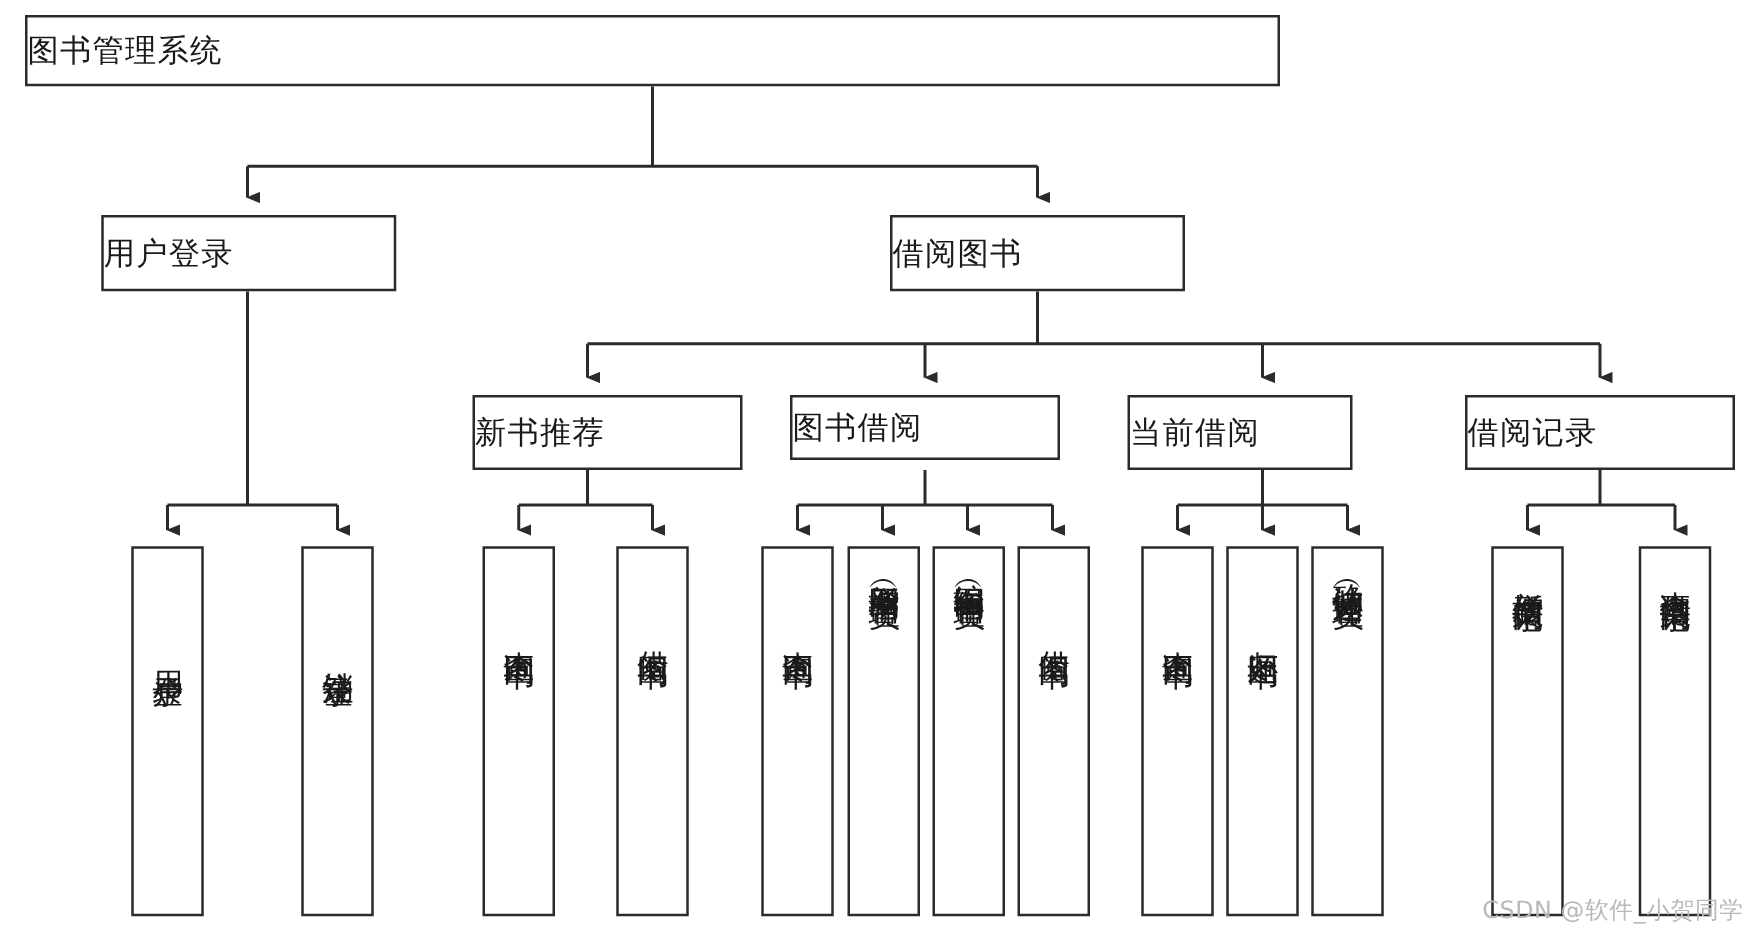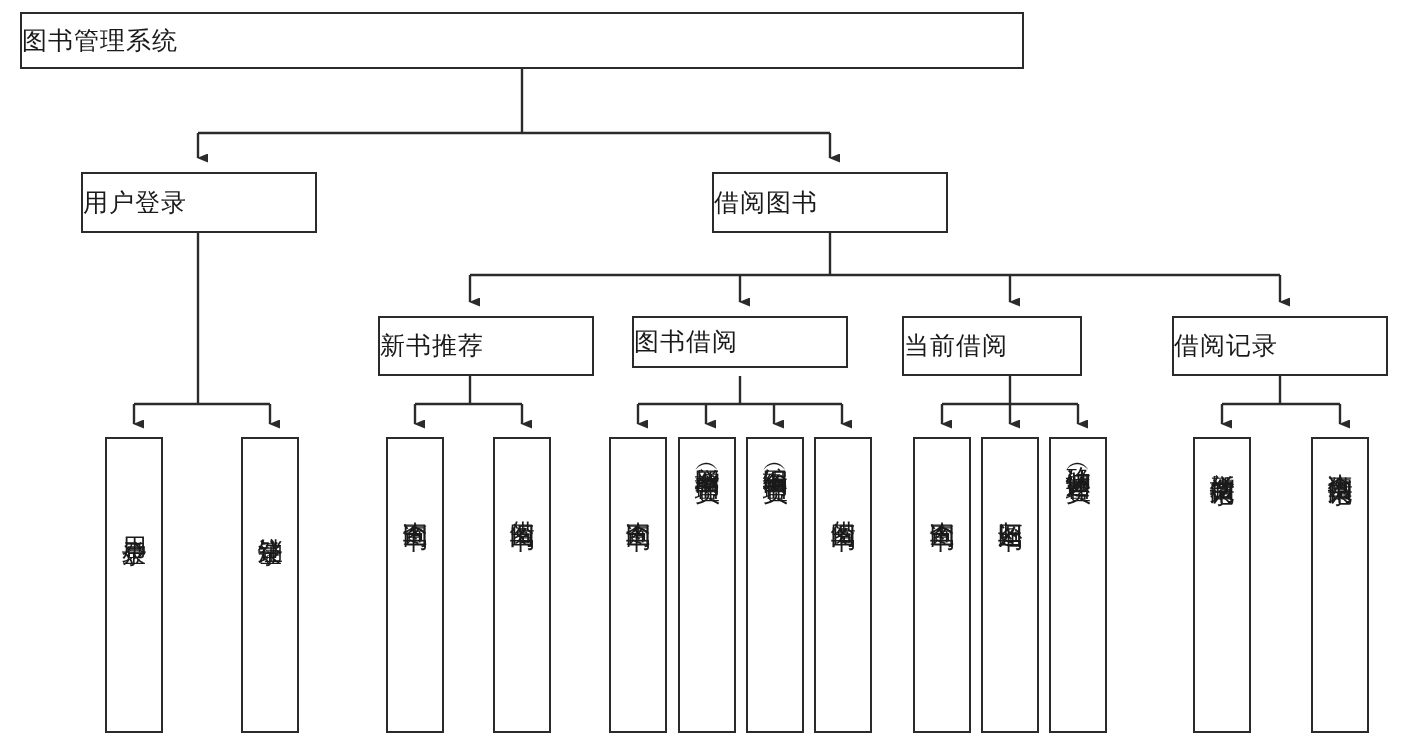--- a/index.html
+++ b/index.html
@@ -191,14 +191,15 @@
     <span class="vtext">确认归还（管理员）</span>
   </div>
 
   <div class="node v pad-top-sm" style="left:1193px; top:437px; width:58px; height:296px;">
     <span class="vtext">新增借阅记录</span>
   </div>
   <div class="node v pad-top-sm" style="left:1311px; top:437px; width:58px; height:296px;">
     <span class="vtext">查询借阅记录</span>
   </div>
 
+  <div id="watermark">CSDN @软件_小贺同学</div>
 
 </div>
 
 </body></html>

